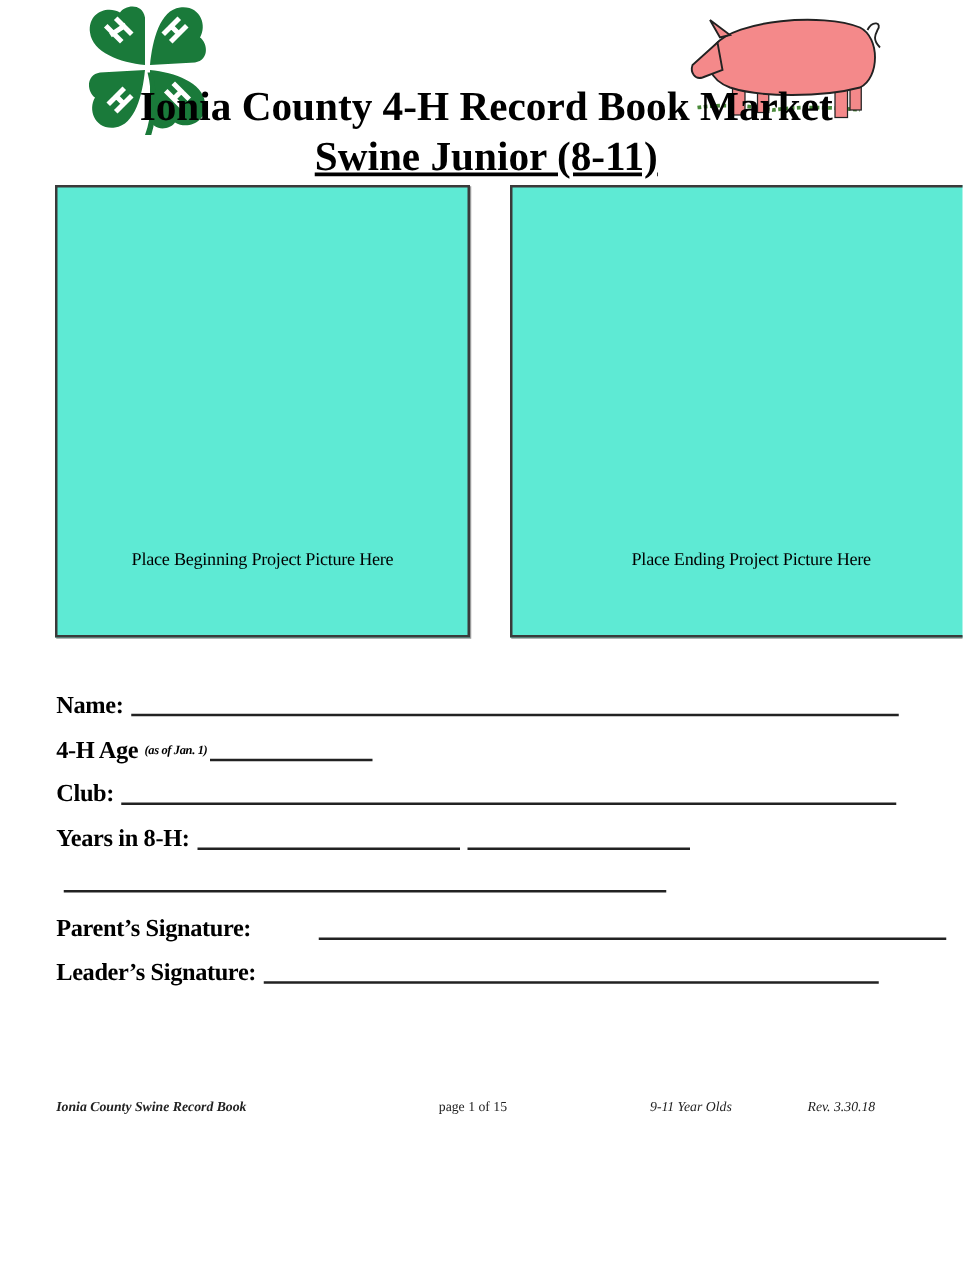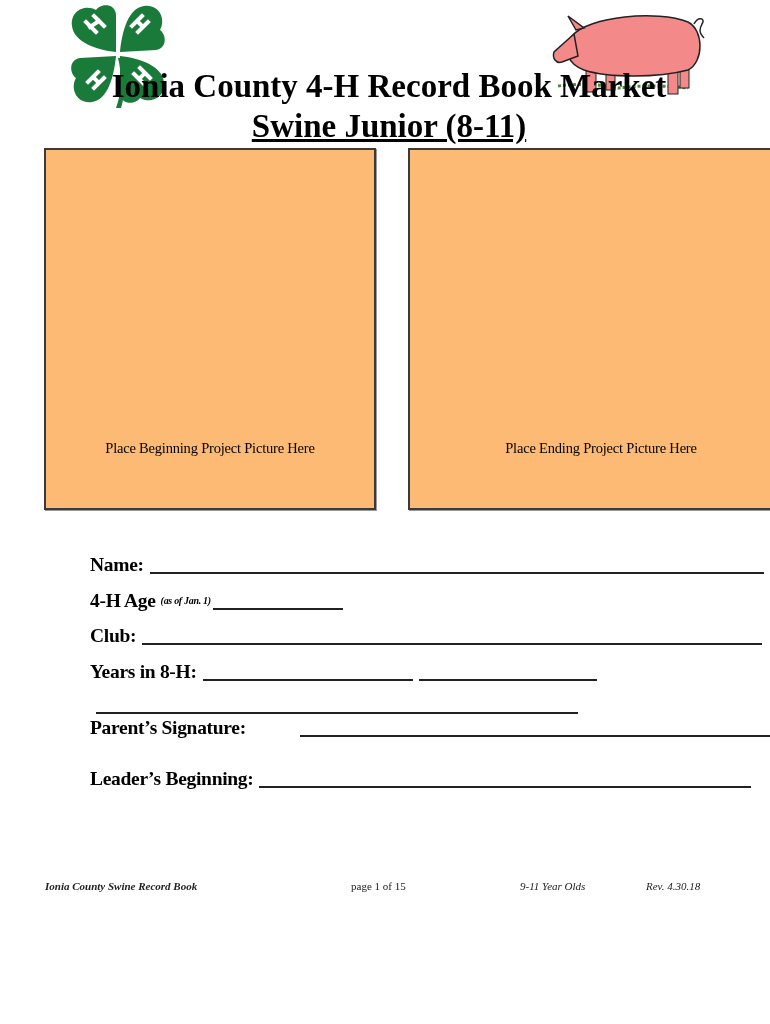--- a/index.html
+++ b/index.html
@@ -12,29 +12,29 @@
   .pig { left: 548px; top: 6px; width: 158px; height: 100px; }
 
   
   .title { left: 4px; width: 770px; text-align: center; font-weight: bold;
            font-size: 33px; line-height: 40px; margin-top: 16px; }
   .title1 { top: 50px; }
   .title2 { top: 90px; text-decoration: underline; }
 
   
   .photo-box { border: 2px solid #3a3a3a; box-shadow: 1px 1px 0 #9a9a9a;
-               box-sizing: border-box; background: #fdba74; }
+               box-sizing: border-box; background: #5eead4; }
   .box-left { left: 44px; top: 148px; width: 332px; height: 362px; }
   .box-right { left: 408px; top: 148px; width: 386px; height: 362px; }
   .box-caption { position: absolute; left: 0; right: 0; top: 290px;
                  text-align: center; font-size: 14.5px; letter-spacing: -0.2px; }
 
   
   .field-row { left: 45px; font-weight: bold; font-size: 19.5px; line-height: 24px;
-               white-space: nowrap; display: flex; align-items: flex-end; letter-spacing: -0.3px; margin-left: 45px; }
+               white-space: nowrap; display: flex; align-items: center; letter-spacing: -0.3px; }
   .field-label { display: inline-block; }
   .field-line { display: inline-block; border-bottom: 2px solid #222; height: 16px;
                 margin-left: 6px; margin-bottom: 3px; }
   .sub-note { font-style: italic; font-weight: bold; font-size: 10px; margin-left: 5px; }
 
   
   .footer { top: 880px; font-size: 11px; font-style: italic; color: #222; }
   .footer-plain { font-style: normal; }
 </style>
 </head>
@@ -113,26 +113,26 @@
 <div class="abs field-row" style="top:660px;">
   <span class="field-label">Years in 8-H:</span>
   <span class="field-line" style="width:210px;"></span>
   <span class="field-line" style="width:178px;"></span>
 </div>
 
 <div class="abs field-row" style="top:696px;">
   <span class="field-line" style="width:482px;"></span>
 </div>
 
-<div class="abs field-row" style="top:716px;gap:48px;">
+<div class="abs field-row" style="top:732px;gap:48px;">
   <span class="field-label">Parent’s Signature:</span>
   <span class="field-line" style="width:502px;"></span>
 </div>
 
 <div class="abs field-row" style="top:767px;">
-  <span class="field-label">Leader’s Beginning:</span>
+  <span class="field-label">Leader’s Signature:</span>
   <span class="field-line" style="width:492px;"></span>
 </div>
 
 <div class="abs footer" style="left:45px;font-weight:bold;">Ionia County Swine Record Book</div>
 <div class="abs footer footer-plain" style="left:351px;">page  1 of 15</div>
 <div class="abs footer" style="left:520px;">9-11 Year Olds</div>
-<div class="abs footer" style="left:646px;">Rev. 4.30.18</div>
+<div class="abs footer" style="left:646px;">Rev. 3.30.18</div>
 
 </body></html>

